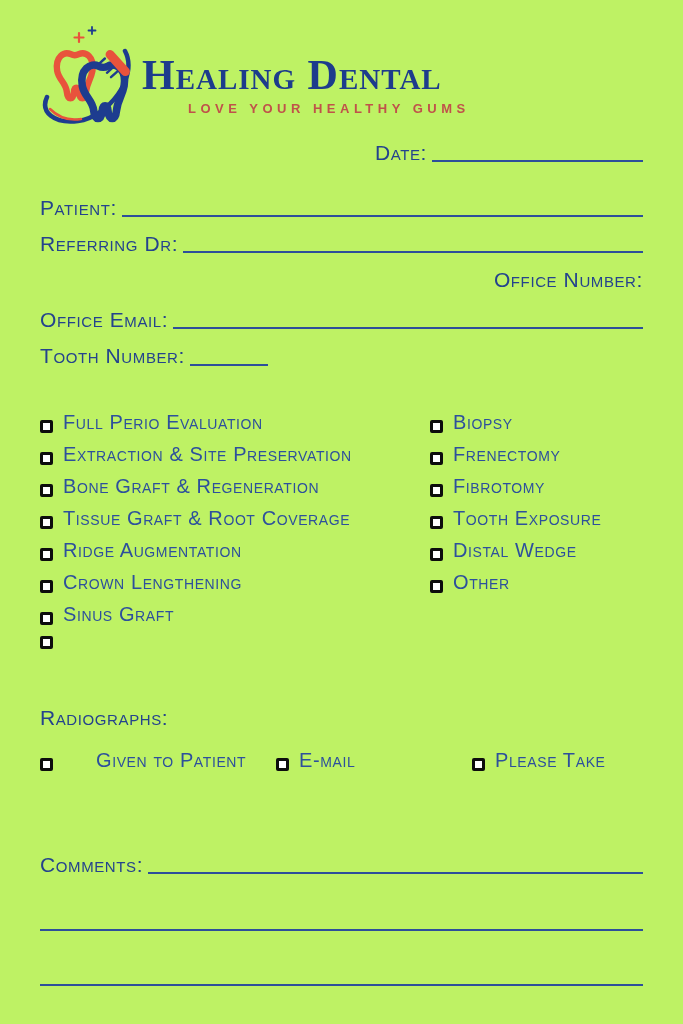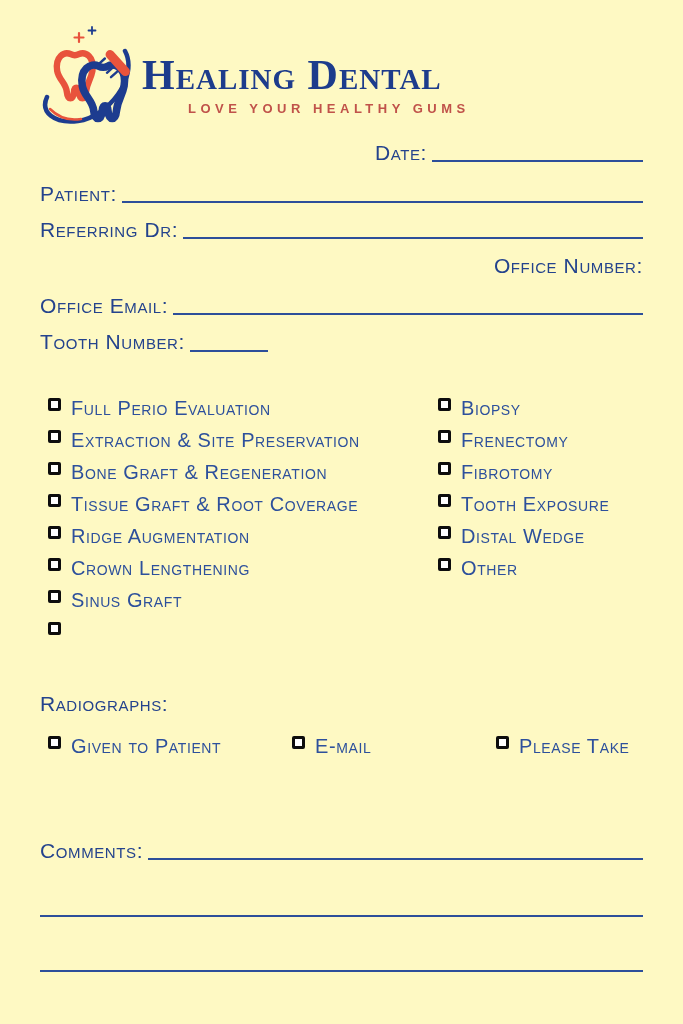--- a/index.html
+++ b/index.html
@@ -1,19 +1,19 @@
 <!DOCTYPE html>
 <html><head>
 <meta charset="utf-8">
 <style>
   * { margin:0; padding:0; box-sizing:border-box; }
   body { background:#ffffff; font-family:"Liberation Sans", sans-serif; }
   .page {
     position:relative; width:683px; height:1024px; margin:0 auto;
-    background:#fef9c3; padding:25px 40px 0 40px; overflow:hidden;
+    background:#bef264; padding:25px 40px 0 40px; overflow:hidden;
   }
 
   
   .logo-row { display:flex; align-items:center; margin-left:2px; }
   .logo-icon { flex:none; width:90px; height:102px; }
   .logo-text { margin-left:10px; padding-top:18px; }
   .brand {
     font-family:"Liberation Serif", serif;
     font-variant:small-caps; font-weight:600;
     font-size:42px; line-height:1; letter-spacing:1px;
@@ -31,45 +31,45 @@
   .field-label {
     font-variant:small-caps; font-size:21px; letter-spacing:0.6px;
     color:#24438d; white-space:nowrap; line-height:1.1;
   }
   .field-line {
     flex:1; border-bottom:2px solid #2d4f9a;
     margin-left:5px; margin-bottom:2px; height:18px;
   }
   .field-line.short { flex:none; width:78px; }
   .date-row { margin-top:14px; padding-left:335px; }
-  .row-patient   { margin-top:18px; }
+  .row-patient   { margin-top:32px; }
   .row-referring { margin-top:13px; }
   .row-office-number { margin-top:13px;flex-direction:column; }
   .row-office-email  { margin-top:13px; }
   .row-tooth-number  { margin-top:13px;text-align:center; }
 
   
   .proc-grid { display:flex; margin-top:44px; }
   .proc-col-left { flex:none; width:390px; }
   .proc-col-right { flex:1; }
-  .chk { display:flex; align-items:flex-start; margin-bottom:11px; cursor:pointer;margin-left:8px; }
+  .chk { display:flex; align-items:flex-end; margin-bottom:11px; cursor:pointer; }
   .box {
     flex:none; width:13px; height:13px;
     border:3px solid #0d0d0d; border-radius:2px; background:#ffffff;
     margin-right:10px;
   }
   .chk-label {
     font-variant:small-caps; font-size:20px; letter-spacing:0.6px;
     color:#2d509c; line-height:1.05; white-space:nowrap;
   }
 
   
   .radio-heading { margin-top:46px; font-variant:small-caps; font-size:21px; letter-spacing:0.6px; color:#24438d; }
   .radio-row { display:flex; margin-top:20px; }
-  .radio-item-1 { flex:none; width:236px; }
+  .radio-item-1 { flex:none; width:236px;gap:33px; }
   .radio-item-2 { flex:none; width:196px; }
   .radio-row .chk { margin-bottom:0; }
 
   
   .comments-row { margin-top:82px; }
   .comment-line { border-bottom:2px solid #2d4f9a; margin-top:53px; height:0; }
 </style>
 </head>
 <body>
 

